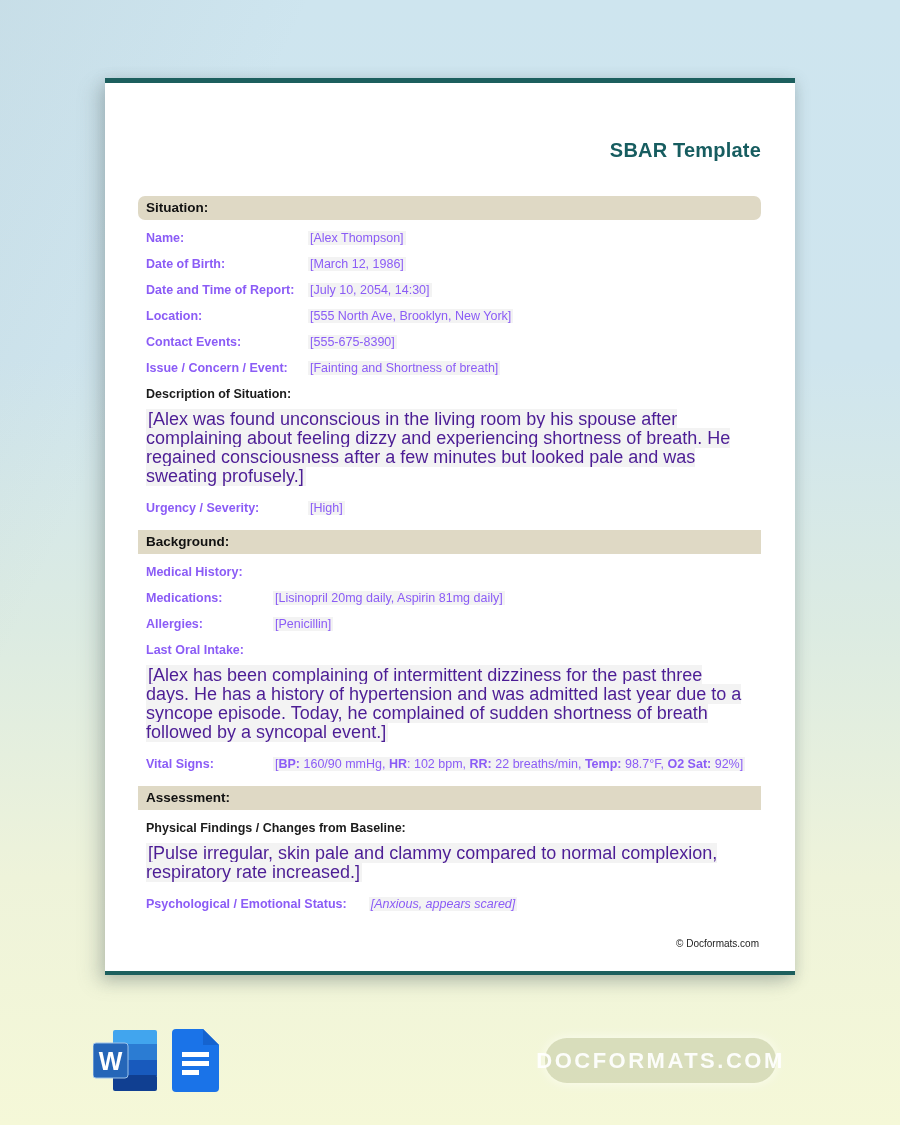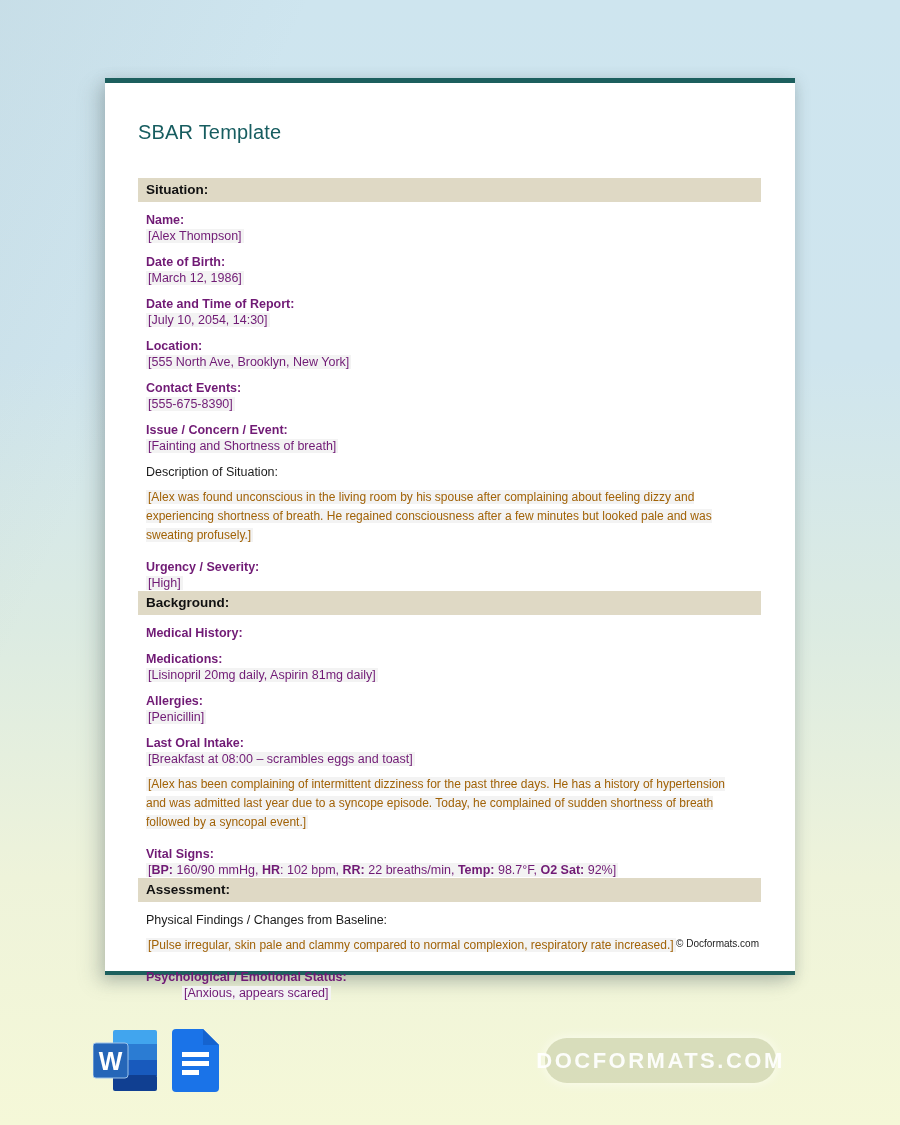--- a/index.html
+++ b/index.html
@@ -19,68 +19,67 @@
     left: 105px; top: 78px;
     width: 690px; height: 897px;
     background: #ffffff;
     border-top: 5px solid #1d5f5e;
     border-bottom: 4px solid #1d5f5e;
     box-shadow: -10px 8px 18px rgba(100,115,115,0.20), 0 4px 14px rgba(80,95,95,0.30);
   }
   .content { padding: 0 34px 0 33px; }
 
   h1.doc-title {
-    text-align: left;
-    margin: 38px 0 34px 0;
+    text-align: right;
+    margin: 56px 0 34px 0;
     font-size: 20px;
-    font-weight: normal;
+    font-weight: bold;
     color: #175d60;
     letter-spacing: 0.2px;
   }
 
   .section-bar {
     background: #dfd9c5;
     height: 24px;
     line-height: 24px;
     padding-left: 8px;
     font-size: 13.5px;
     font-weight: bold;
     color: #111;
-    margin-top: 0;
-  }
-  .section-bar.first { margin-top: 8px; }
+    margin-top: 14px;
+  }
+  .section-bar.first { margin-top: 8px; border-radius: 7px; }
 
   .row {
     display: flex;
     margin: 10px 0 0 8px;
     font-size: 12.5px;
     line-height: 16px;
-    color: #701a75;
-    flex-direction: column;
+    color: #8b5cf6;
   }
   .row .lbl { font-weight: bold; flex: 0 0 auto; }
   .w-sit  { width: 162px; }
   .w-bg   { width: 127px; }
   .val .hl, .hl { background: #f3f3f3; padding: 0 2px; }
 
   .plabel {
     margin: 10px 0 0 8px;
     font-size: 12.5px;
     line-height: 16px;
-    font-weight: normal;
+    font-weight: bold;
     color: #1b1b1b;
   }
   .para {
     margin: 8px 0 14px 8px;
-    font-size: 12px;
+    font-size: 18px;
     line-height: 19px;
-    color: #a16207;
+    color: #4c1d95;
     max-width: 600px;
   }
-  .inline-gap { margin-left: 36px; }
+  .inline-gap { margin-left: 22px; font-style: italic; }
   .b { font-weight: bold; }
 
   .doc-footer {
     position: absolute;
     right: 36px;
     bottom: 22px;
     font-size: 10px;
     color: #222;
   }
 
@@ -152,21 +151,20 @@
     <div class="row">
       <span class="lbl w-bg">Medications:</span>
       <span class="val"><span class="hl">[Lisinopril 20mg daily, Aspirin 81mg daily]</span></span>
     </div>
     <div class="row">
       <span class="lbl w-bg">Allergies:</span>
       <span class="val"><span class="hl">[Penicillin]</span></span>
     </div>
     <div class="row">
       <span class="lbl w-bg">Last Oral Intake:</span>
-      <span class="val"><span class="hl">[Breakfast at 08:00 – scrambles eggs and toast]</span></span>
     </div>
 
     <div class="para"><span class="hl">[Alex has been complaining of intermittent dizziness for the past three days. He has a history of hypertension and was admitted last year due to a syncope episode. Today, he complained of sudden shortness of breath followed by a syncopal event.]</span></div>
 
     <div class="row">
       <span class="lbl w-bg">Vital Signs:</span>
       <span class="val"><span class="hl"><span>[</span><span class="b">BP:</span><span> 160/90 mmHg, </span><span class="b">HR</span><span>: 102 bpm, </span><span class="b">RR:</span><span> 22 breaths/min, </span><span class="b">Temp:</span><span> 98.7°F, </span><span class="b">O2 Sat:</span><span> 92%]</span></span></span>
     </div>
 
     <div class="section-bar">Assessment:</div>

